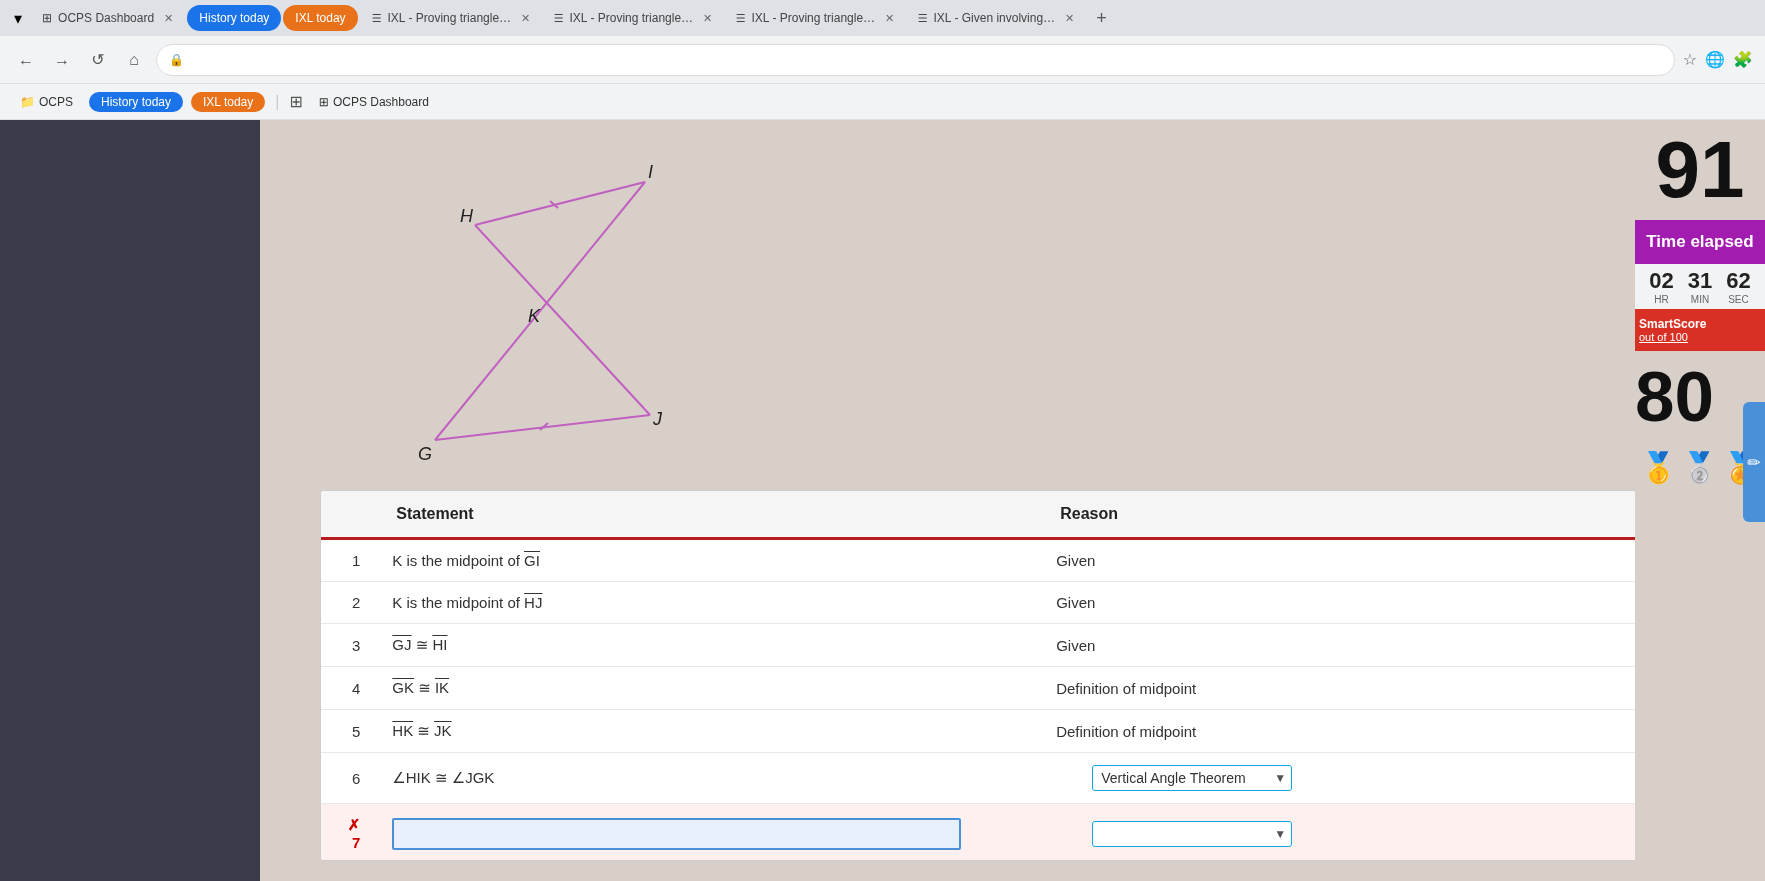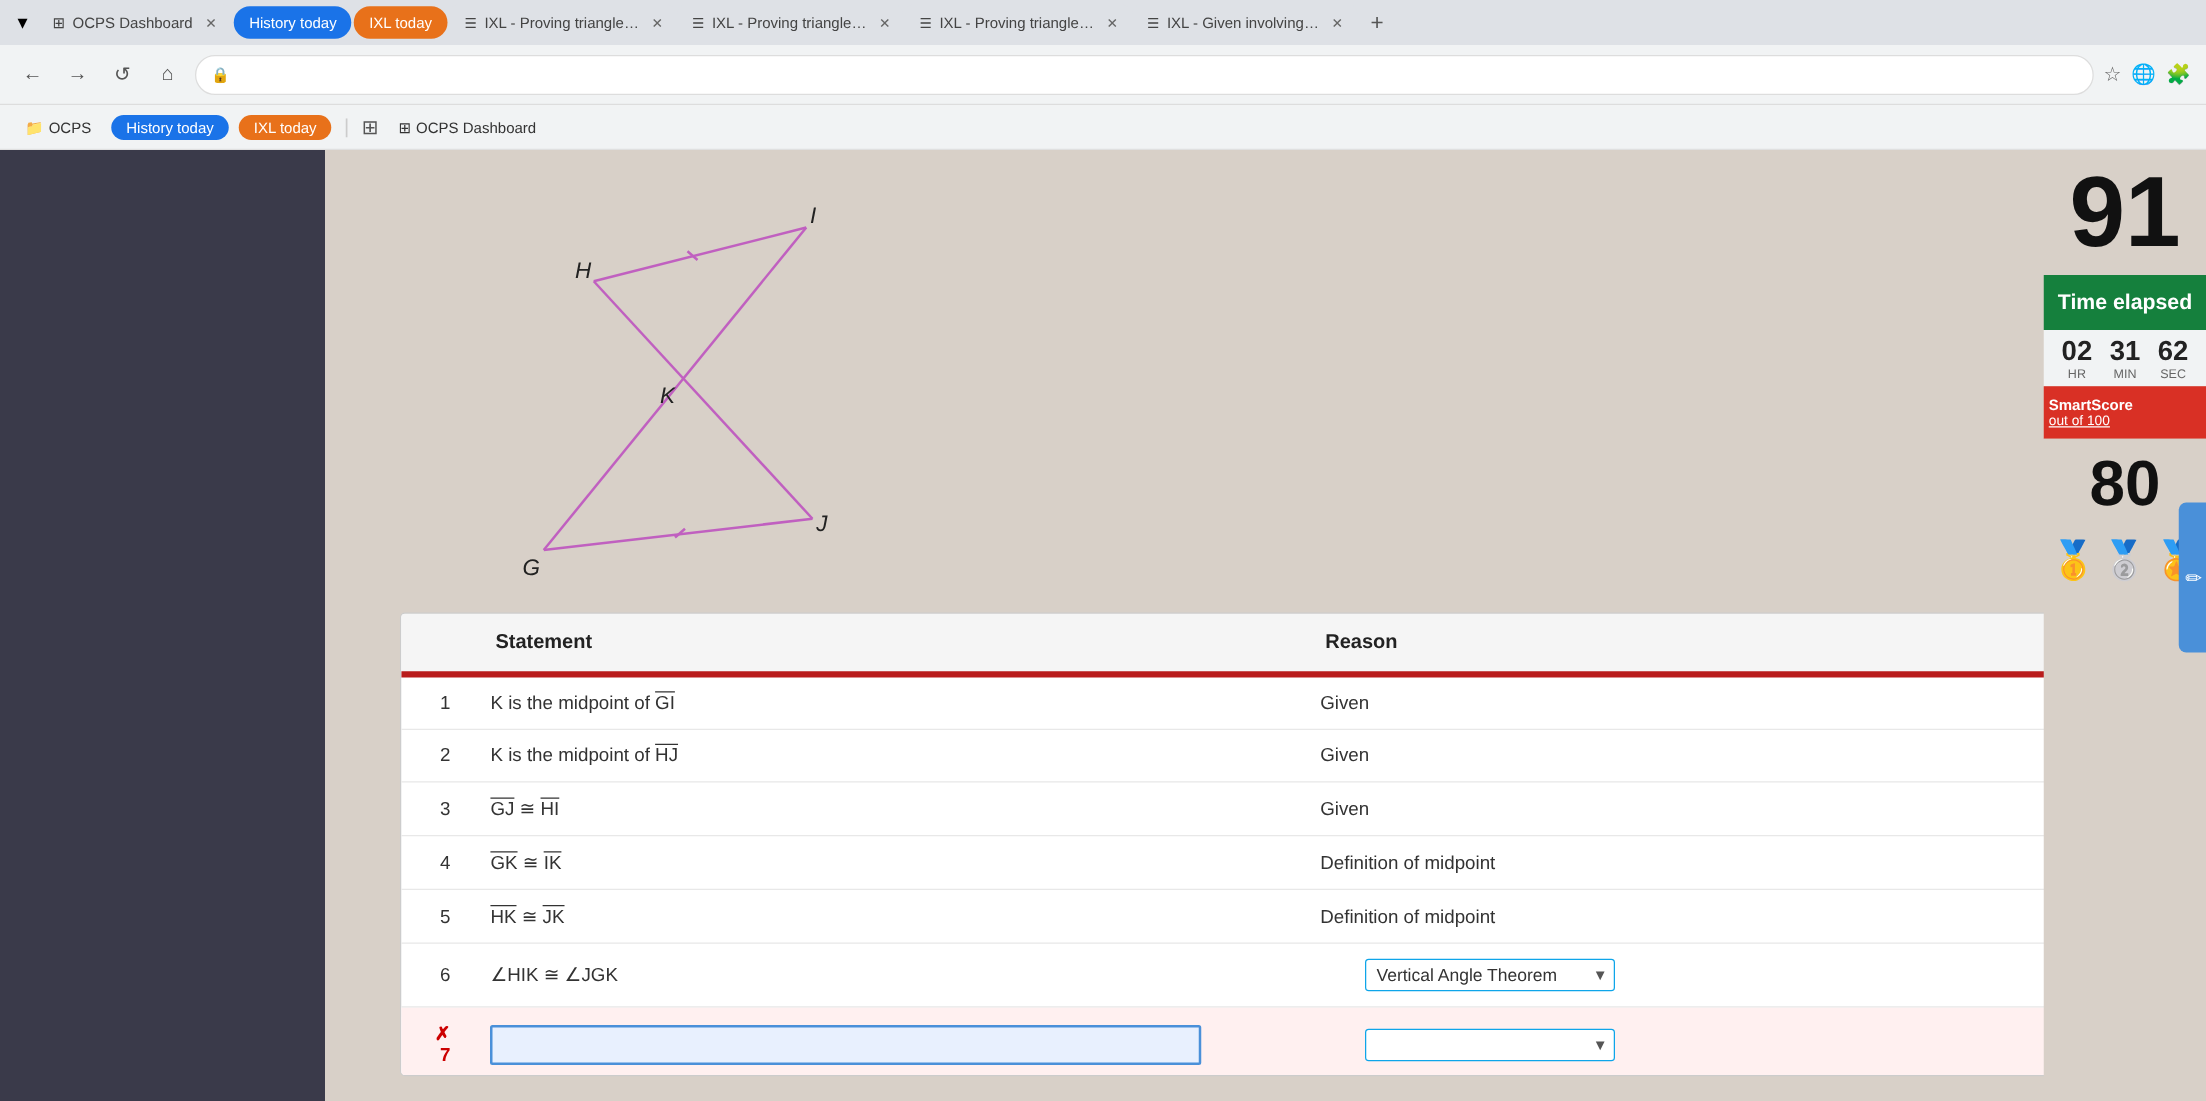--- a/index.html
+++ b/index.html
@@ -155,21 +155,21 @@
       border-collapse: collapse;
     }
     .proof-table thead tr {
       background: #f5f5f5;
     }
     .proof-table th {
       padding: 14px 20px;
       text-align: left;
       font-size: 16px;
       font-weight: 700;
-      border-bottom: 5px solid #b91c1c;
+      border-bottom: 3px solid #b91c1c;
       color: #222;
     }
     .proof-table td {
       padding: 12px 16px;
       font-size: 15px;
       color: #333;
       border-bottom: 1px solid #e8e8e8;
       vertical-align: middle;
     }
     .proof-table tr:last-child td { border-bottom: none; }
@@ -242,21 +242,21 @@
       right: 0;
       top: 0;
       width: 130px;
       height: 100%;
       display: flex;
       flex-direction: column;
       background: #d8d0c8;
     }
 
     .panel-section-blue {
-      background: #15803d;
+      background: #a21caf;
       color: white;
       text-align: center;
       font-size: 17px;
       font-weight: 700;
       padding: 12px 8px;
     }
 
     .panel-section-score {
       background: #d8d0c8;
       color: #111;
@@ -279,22 +279,22 @@
       background: #d93025;
       color: white;
       font-size: 12px;
       font-weight: 700;
       padding: 8px 4px;
     }
 
     .panel-section-score2 {
       background: #d8d0c8;
       color: #111;
-      text-align: center;
-      font-size: 51px;
+      text-align: left;
+      font-size: 71px;
       font-weight: 900;
       line-height: 1;
       padding: 10px 0;
     }
 
     .panel-section-medals {
       background: #d8d0c8;
       display: flex;
       justify-content: center;
       gap: 4px;

